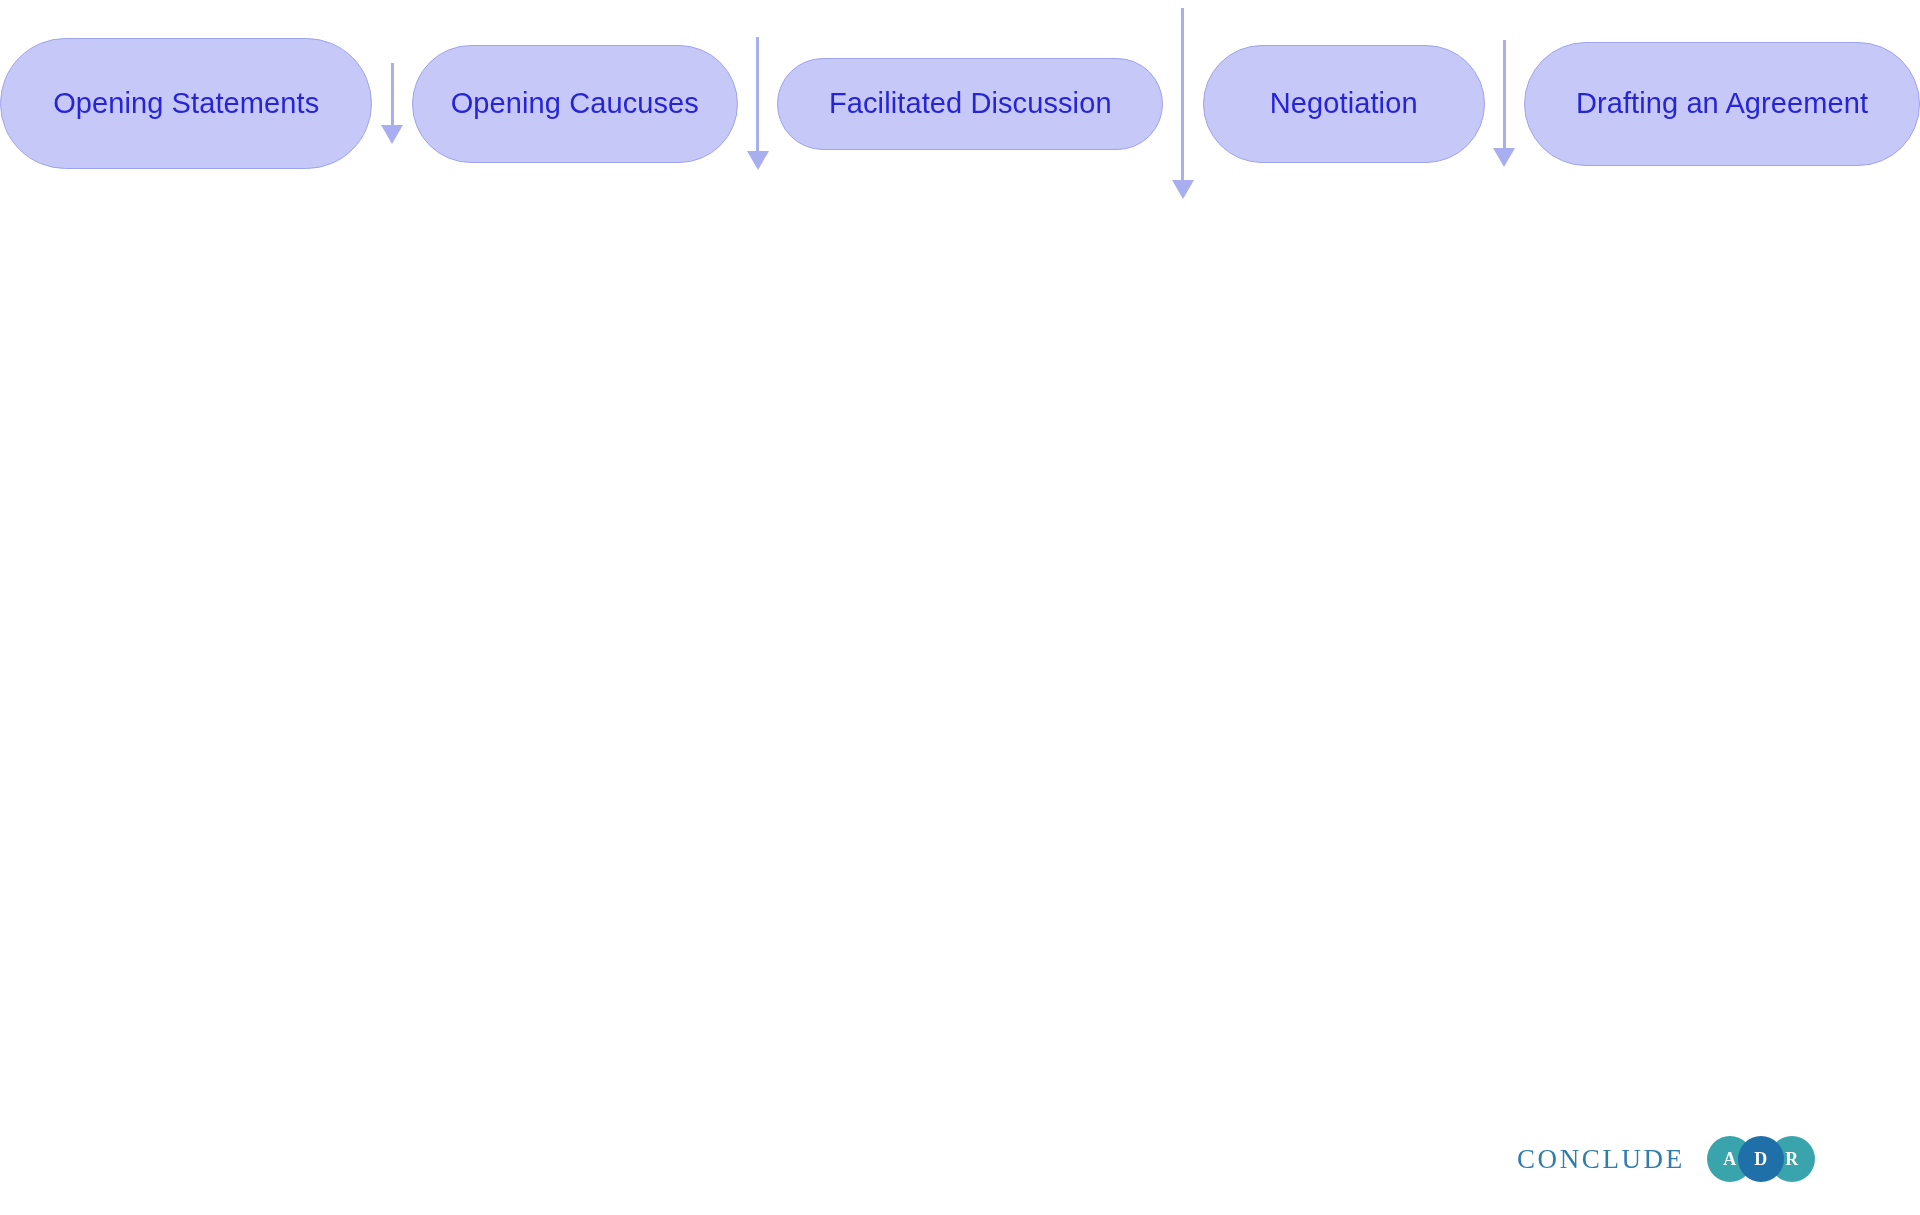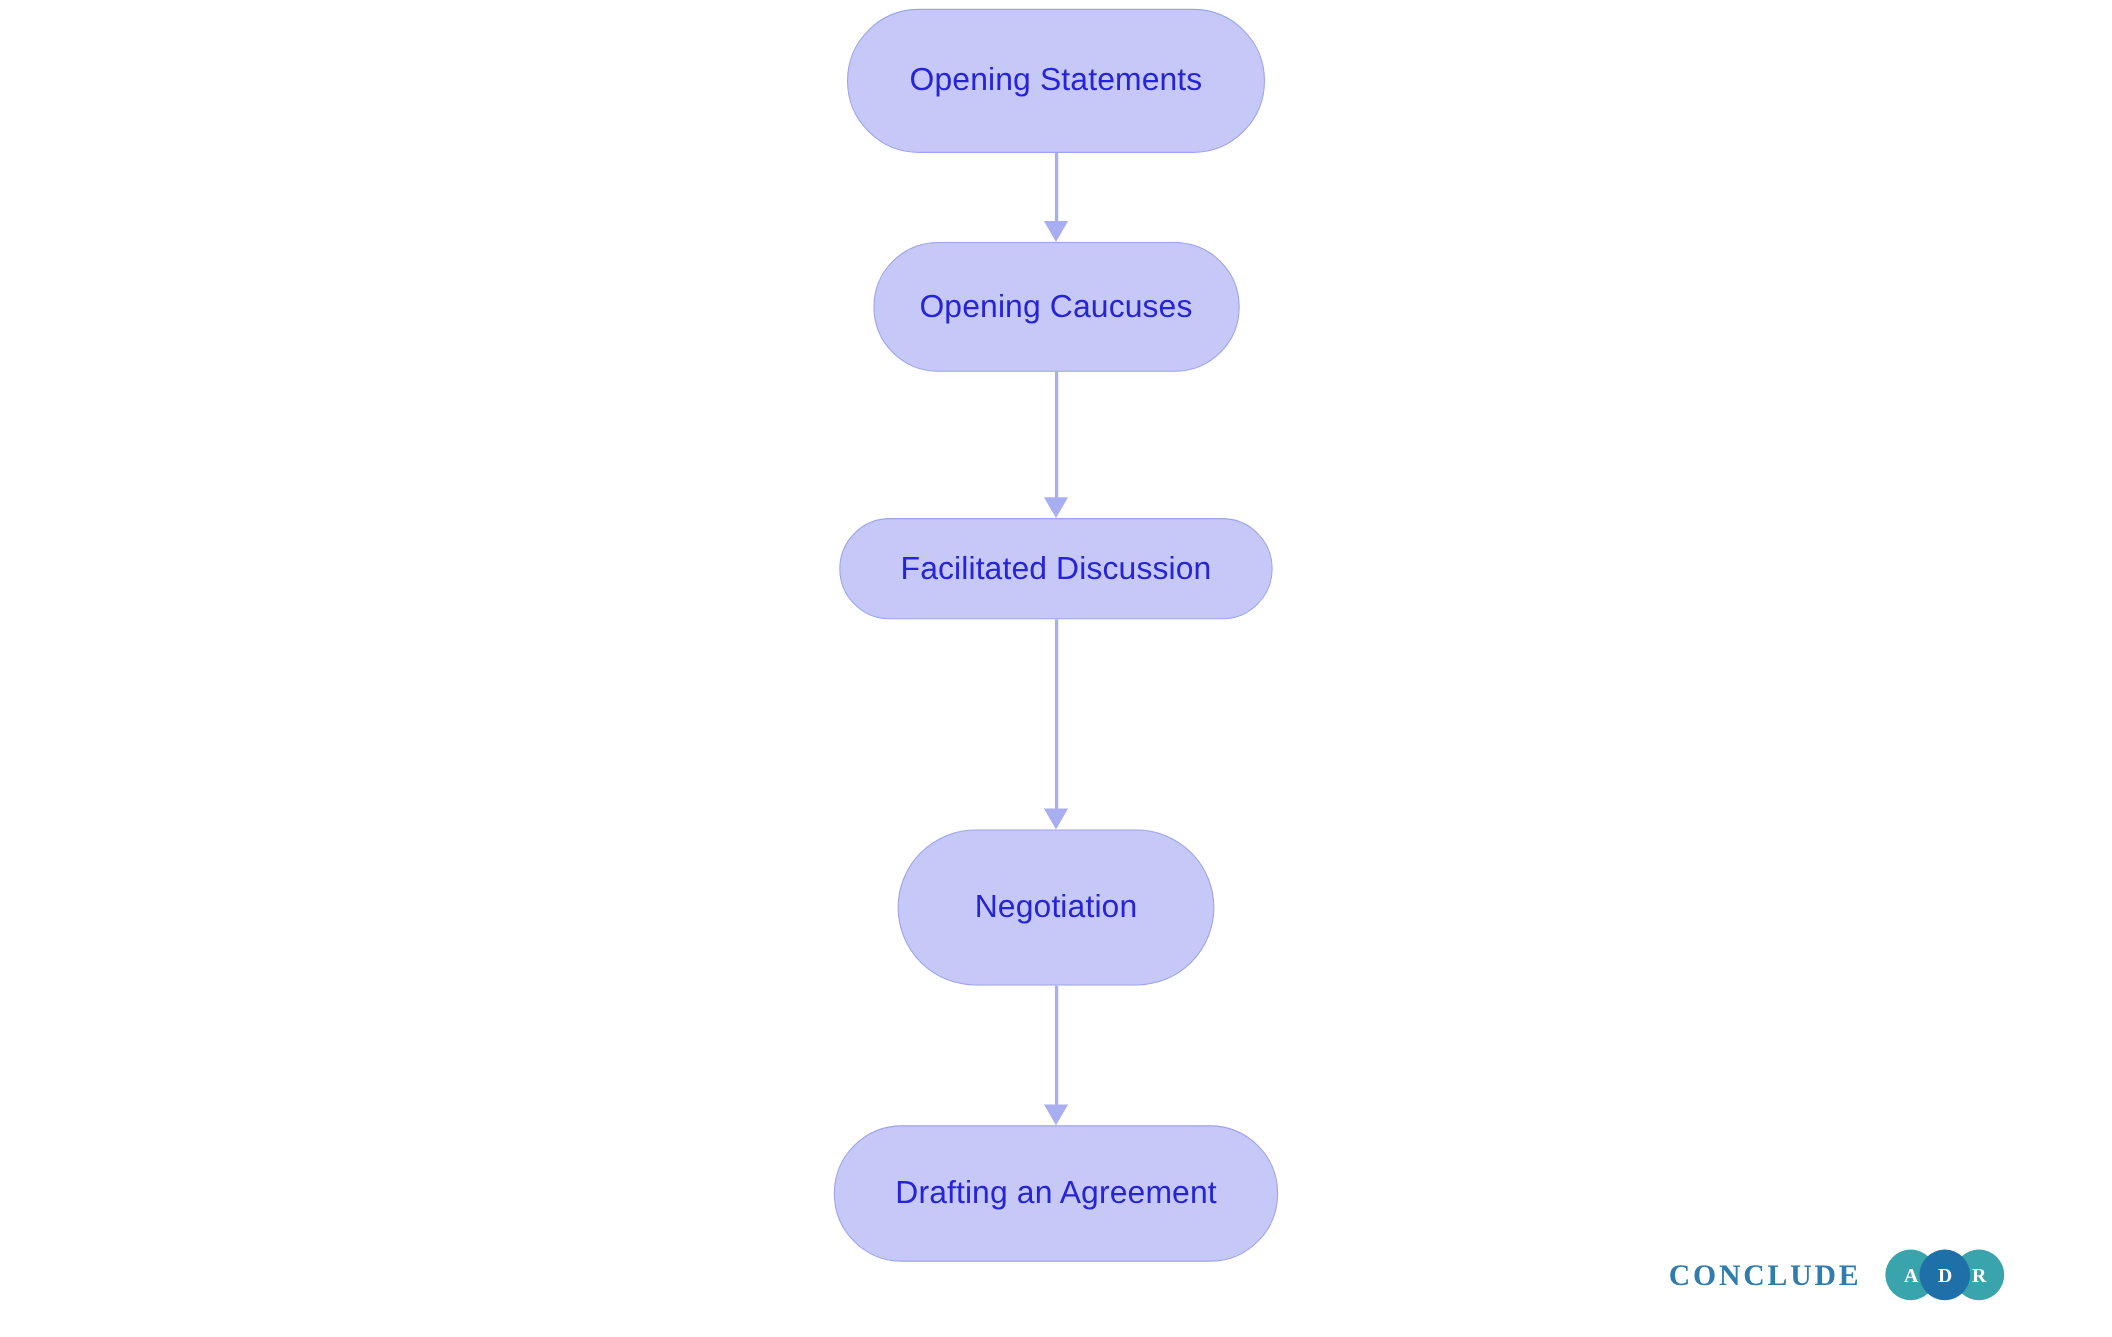--- a/index.html
+++ b/index.html
@@ -19,21 +19,21 @@
     background: #ffffff;
   }
 
   
   .flow {
     position: absolute;
     left: 0;
     top: 0;
     width: 1920px;
     display: flex;
-    flex-direction: column;
+    flex-direction: row;
     align-items: center;
   }
 
   .node {
     position: relative;
     background: #c6c8f8;
     border: 1.6px solid #9ea4ec;
     border-radius: 9999px;
     color: #2724d8;
     display: flex;
@@ -47,21 +47,21 @@
     font-size: 29px;
     font-weight: 400;
     line-height: 1;
     color: #2724d8;
   }
 
   
   .node-0 { width: 380px; height: 131px; }
   .node-1 { width: 333px; height: 118px; }
   .node-2 { width: 394px; height: 92px; }
-  .node-3 { width: 288px; height: 142px; }
+  .node-3 { width: 288px; height: 118px; }
   .node-4 { width: 404px; height: 124px; justify-content: center; }
 
   
   .connector {
     position: relative;
     width: 40px;
     display: flex;
     flex-direction: column;
     align-items: center;
   }
@@ -87,21 +87,21 @@
 
   
   .brand {
     position: absolute;
     display: flex;
     align-items: center;
   }
 
   .brand-word {
     font-family: "Liberation Serif", "DejaVu Serif", serif;
-    font-weight: 700;
+    font-weight: 400;
     font-size: 27px;
     letter-spacing: 2.6px;
     color: #2f7cae;
     line-height: 1;
   }
 
   .brand-circles {
     position: relative;
     margin-left: 22px;
     height: 46px;

